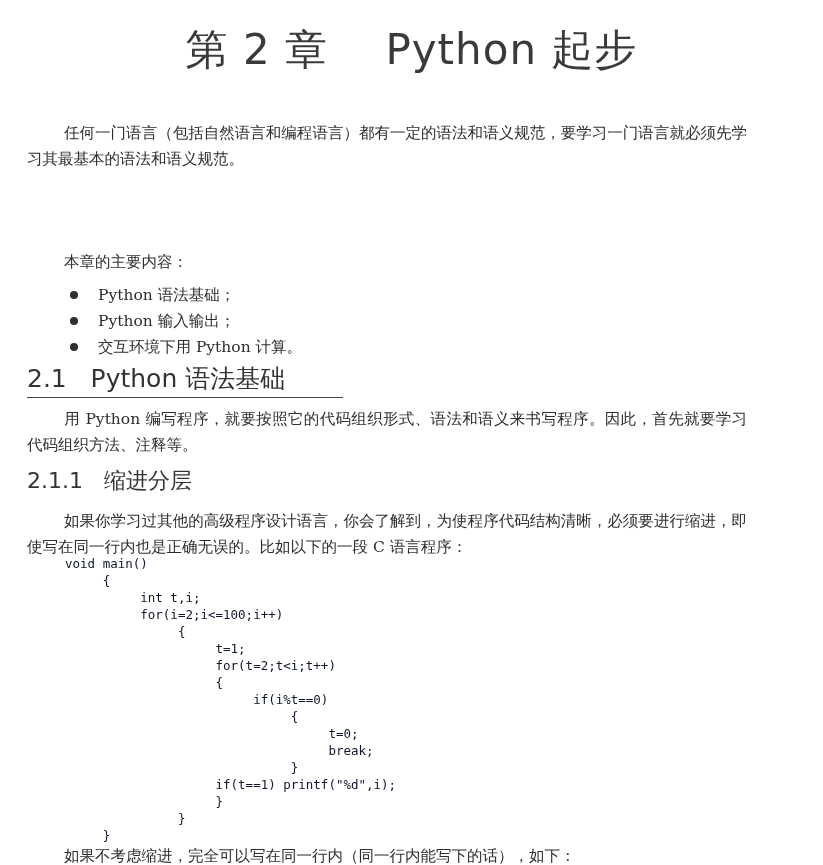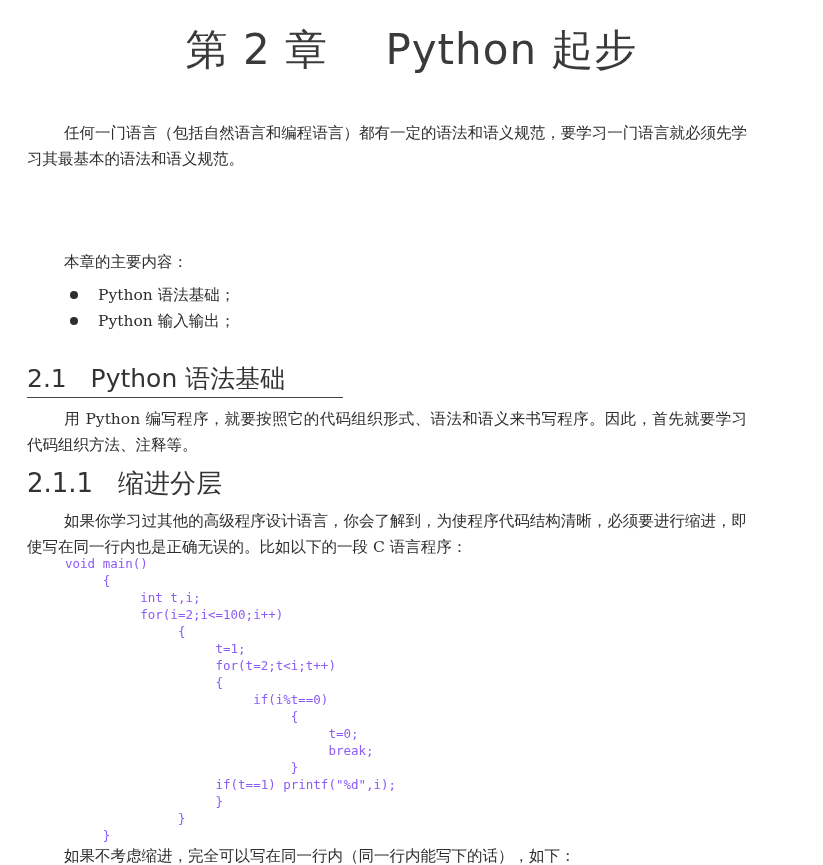--- a/index.html
+++ b/index.html
@@ -72,33 +72,33 @@
       color: #333;
       border-bottom: 1.5px solid #444;
       padding-bottom: 2px;
       white-space: pre;
     }
     .h3 {
       position: absolute;
       left: 27px;
       top: 466px;
       font-family: "DejaVu Sans", "Liberation Sans", sans-serif;
-      font-size: 26px;
+      font-size: 22px;
       color: #333;
       white-space: pre;
     }
     .code {
       position: absolute;
       left: 65px;
       top: 555px;
       margin: 0;
       font-family: "DejaVu Sans Mono", "Liberation Mono", monospace;
       font-size: 12.5px;
       line-height: 17px;
-      color: #8b5cf6;
+      color: #0f172a;
       white-space: pre;
     }
     .watermark {
       position: absolute;
       right: 14px;
       top: 814px;
       font-family: "DejaVu Sans", "Liberation Sans", sans-serif;
       font-size: 21px;
       color: #bdbdbd;
       letter-spacing: 1px;
@@ -113,20 +113,21 @@
   <div class="chapter-title">第 2 章    Python 起步</div>
 
   <div class="para" style="top:120px;"><span class="indent"></span><span>任何一门语言（包括自然语言和编程语言）都有一定的语法和语义规范，要学习一门语言就必须先学习其最基本的语法和语义规范。</span></div>
 
 
   <div class="para" style="top:249px;"><span class="indent"></span><span>本章的主要内容：</span></div>
 
   <ul class="bullets">
     <li><span class="dot"></span><span>Python 语法基础；</span></li>
     <li><span class="dot"></span><span>Python 输入输出；</span></li>
+    <li><span class="dot"></span><span>交互环境下用 Python 计算。</span></li>
   </ul>
 
   <div class="h2">2.1   Python 语法基础</div>
 
   <div class="para" style="top:406px;"><span class="indent"></span><span>用 Python 编写程序，就要按照它的代码组织形式、语法和语义来书写程序。因此，首先就要学习代码组织方法、注释等。</span></div>
 
   <div class="h3">2.1.1   缩进分层</div>
 
   <div class="para" style="top:508px;"><span class="indent"></span><span>如果你学习过其他的高级程序设计语言，你会了解到，为使程序代码结构清晰，必须要进行缩进，即使写在同一行内也是正确无误的。比如以下的一段 C 语言程序：</span></div>
 

